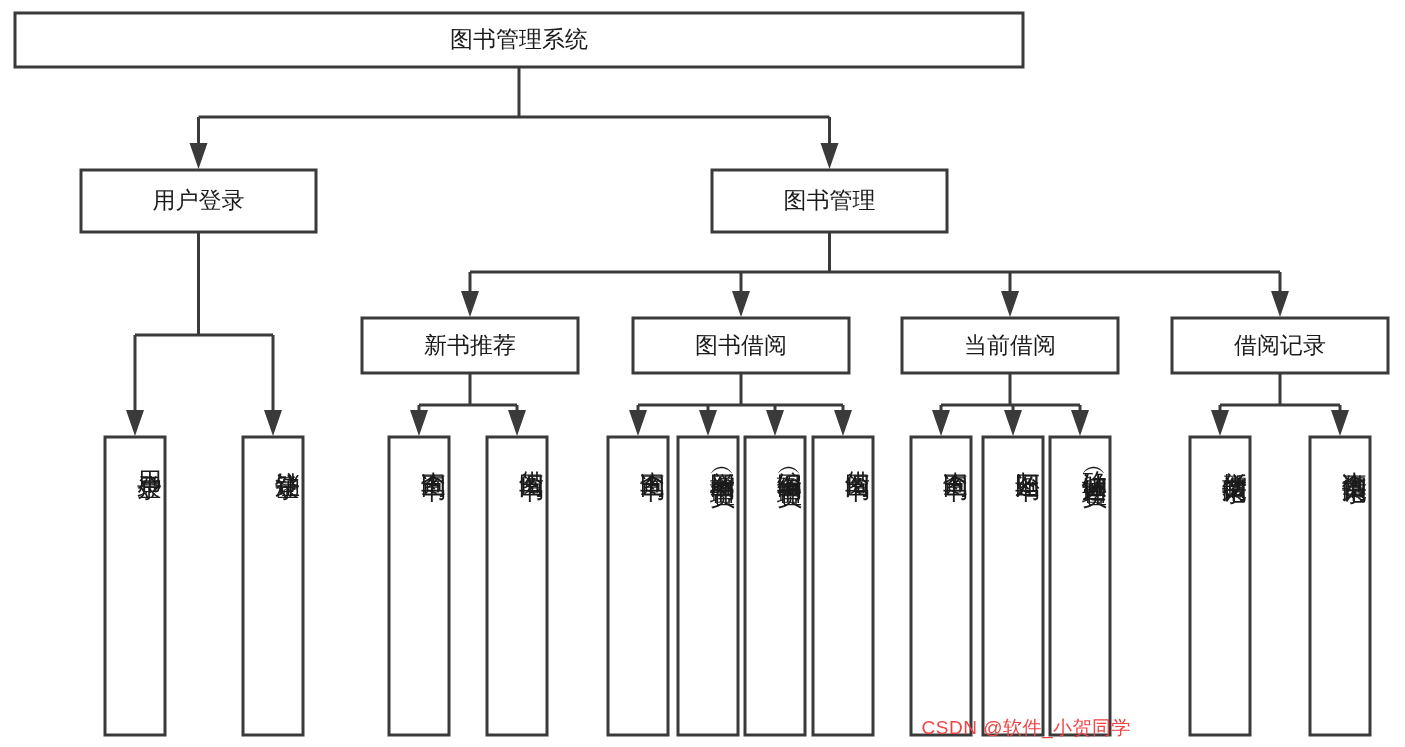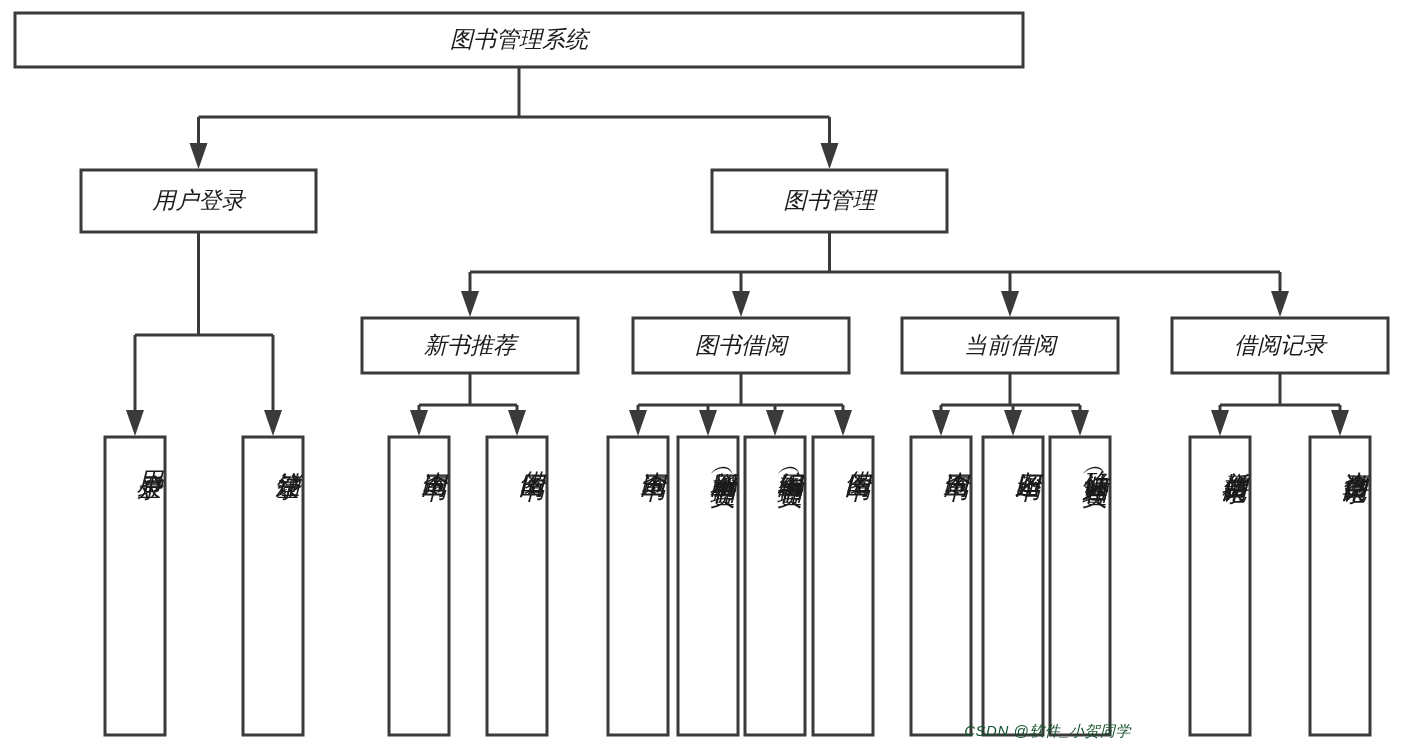--- a/index.html
+++ b/index.html
@@ -11,21 +11,20 @@
     width: 1405px;
     height: 747px;
     font-family: "Liberation Sans", "DejaVu Sans", sans-serif;
     overflow: hidden;
     position: relative;
   }
   #diagram-root {
     position: relative;
     width: 1139px;
     height: 747px;
-    font-style: italic;
   }
   svg.diagram-svg {
     position: absolute;
     top: 0;
     left: 0;
     width: 1405px;
     height: 747px;
   }
   .node-box {
     fill: #ffffff;
@@ -59,22 +58,22 @@
     color: #1b1b1b;
     white-space: nowrap;
     text-align: left;
     pointer-events: none;
   }
   .watermark {
     position: absolute;
     right: 8px;
     bottom: 6px;
     font-family: "Liberation Sans", "DejaVu Sans", sans-serif;
-    font-size: 15px;
-    color: #14532d;
+    font-size: 19px;
+    color: #ef4444;
     letter-spacing: 0.5px;
     white-space: nowrap;
   }
 </style>
 </head>
 <body>
 
 <div id="diagram-root">
 
   <svg class="diagram-svg" viewBox="0 0 1405 747">

